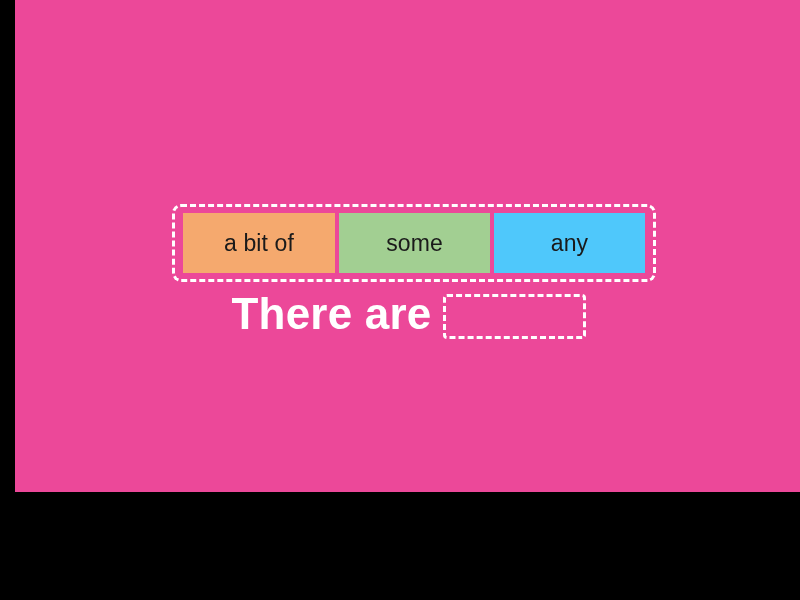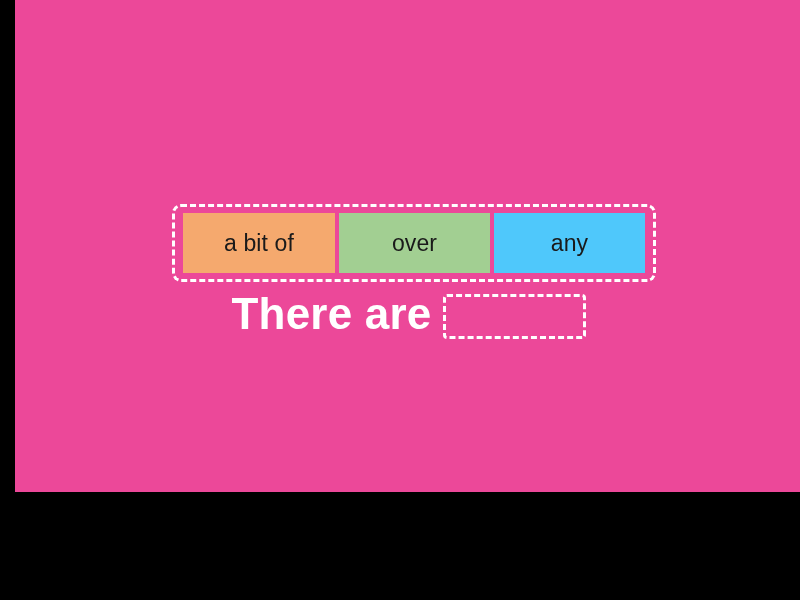--- a/index.html
+++ b/index.html
@@ -92,21 +92,21 @@
     cursor: pointer;
   }
 </style>
 </head>
 <body>
 
 <div id="stage">
 
   <div id="tile-tray">
     <div class="tile tile-0" style="background: rgb(245, 169, 110);">a bit of</div>
-    <div class="tile tile-1" style="background: rgb(162, 207, 146);">over</div>
+    <div class="tile tile-1" style="background: rgb(162, 207, 146);">some</div>
     <div class="tile tile-2" style="background: rgb(79, 200, 251);">any</div>
   </div>
 
   <div id="sentence">
     <span class="sentence-text">There are</span>
     <span id="blank-slot"></span>
   </div>
 
 </div>
 

